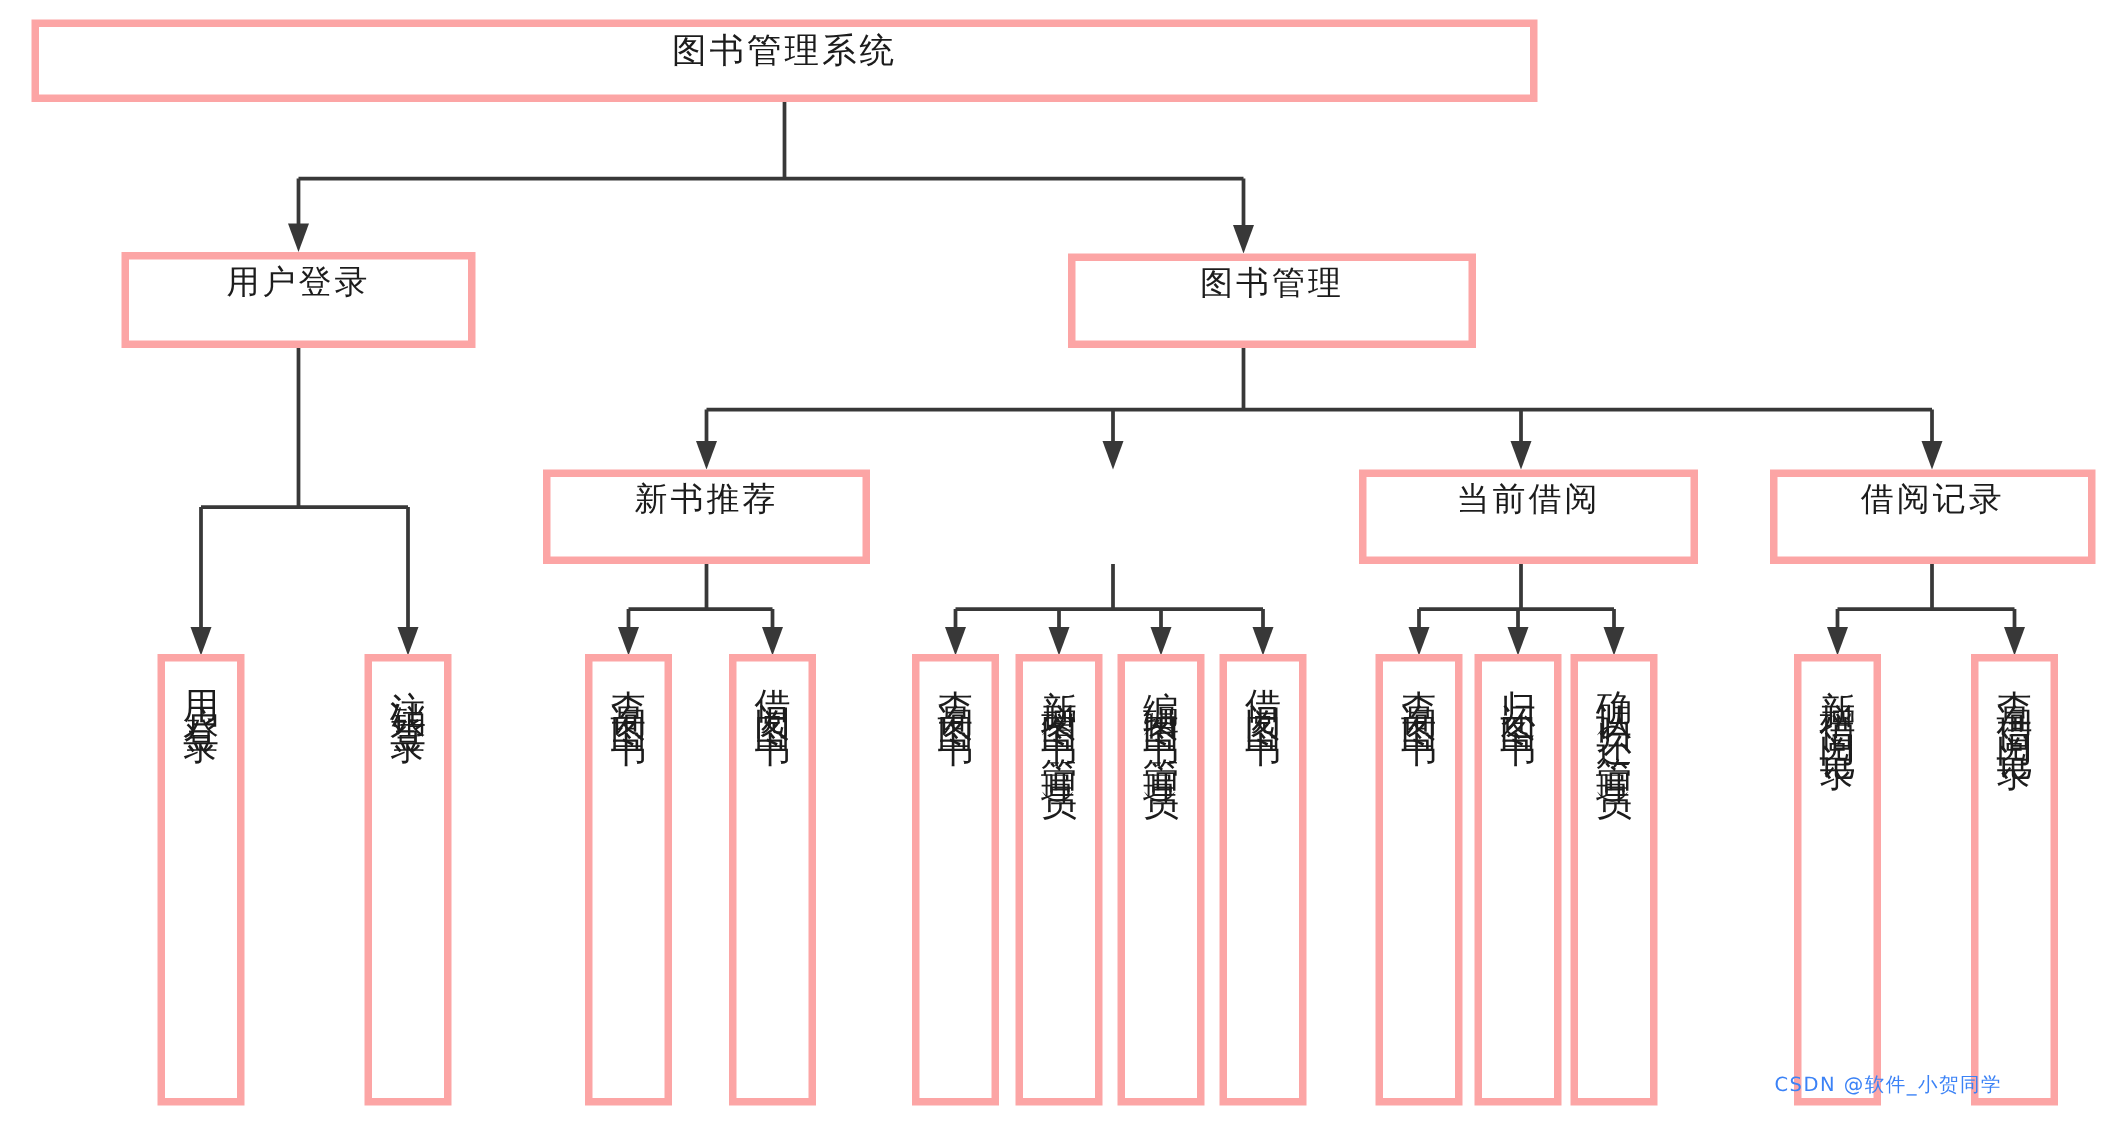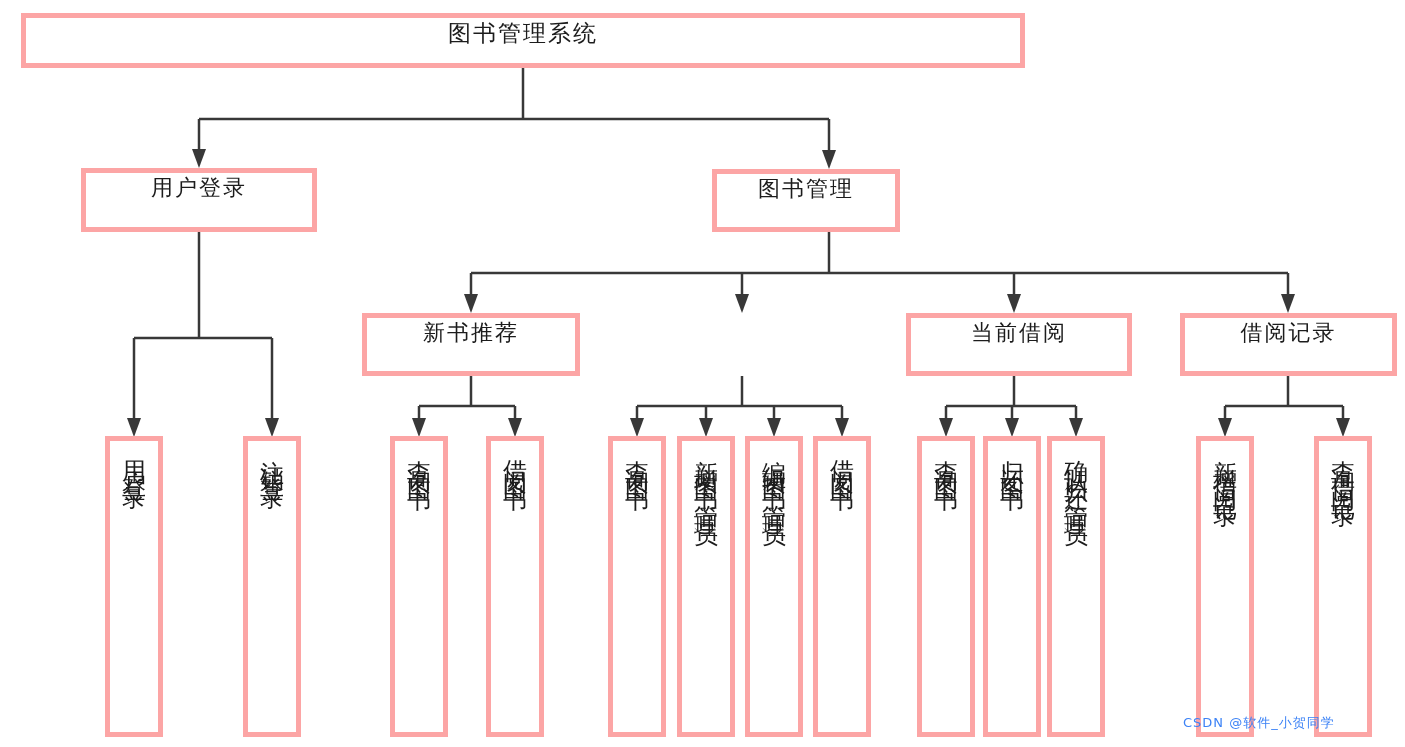--- a/index.html
+++ b/index.html
@@ -19,21 +19,21 @@
     background:#ffffff;
     display:flex;
     align-items:flex-start;
     justify-content:center;
     color:#1c1c1c;
   }
   .hlabel{font-size:22px;letter-spacing:2px;white-space:nowrap;}
   .n-root{left:21px;top:13px;width:1004px;height:55px;}
   .n-root .hlabel{font-size:23px;}
   .n-login{left:81px;top:168px;width:236px;height:64px;}
-  .n-mgmt{left:712px;top:169px;width:188px;height:63px;}
+  .n-mgmt{left:712px;top:169px;width:272px;height:63px;}
   .n-rec{left:362px;top:313px;width:218px;height:63px;}
   .n-borrow{left:634px;top:313px;width:216px;height:63px;}
   .n-current{left:906px;top:313px;width:226px;height:63px;}
   .n-records{left:1180px;top:313px;width:217px;height:63px;}
   .leaf{top:436px;width:58px;height:301px;}
   .vlabel{
     writing-mode:vertical-rl;
     text-orientation:mixed;
     font-size:24px;
     letter-spacing:9px;

